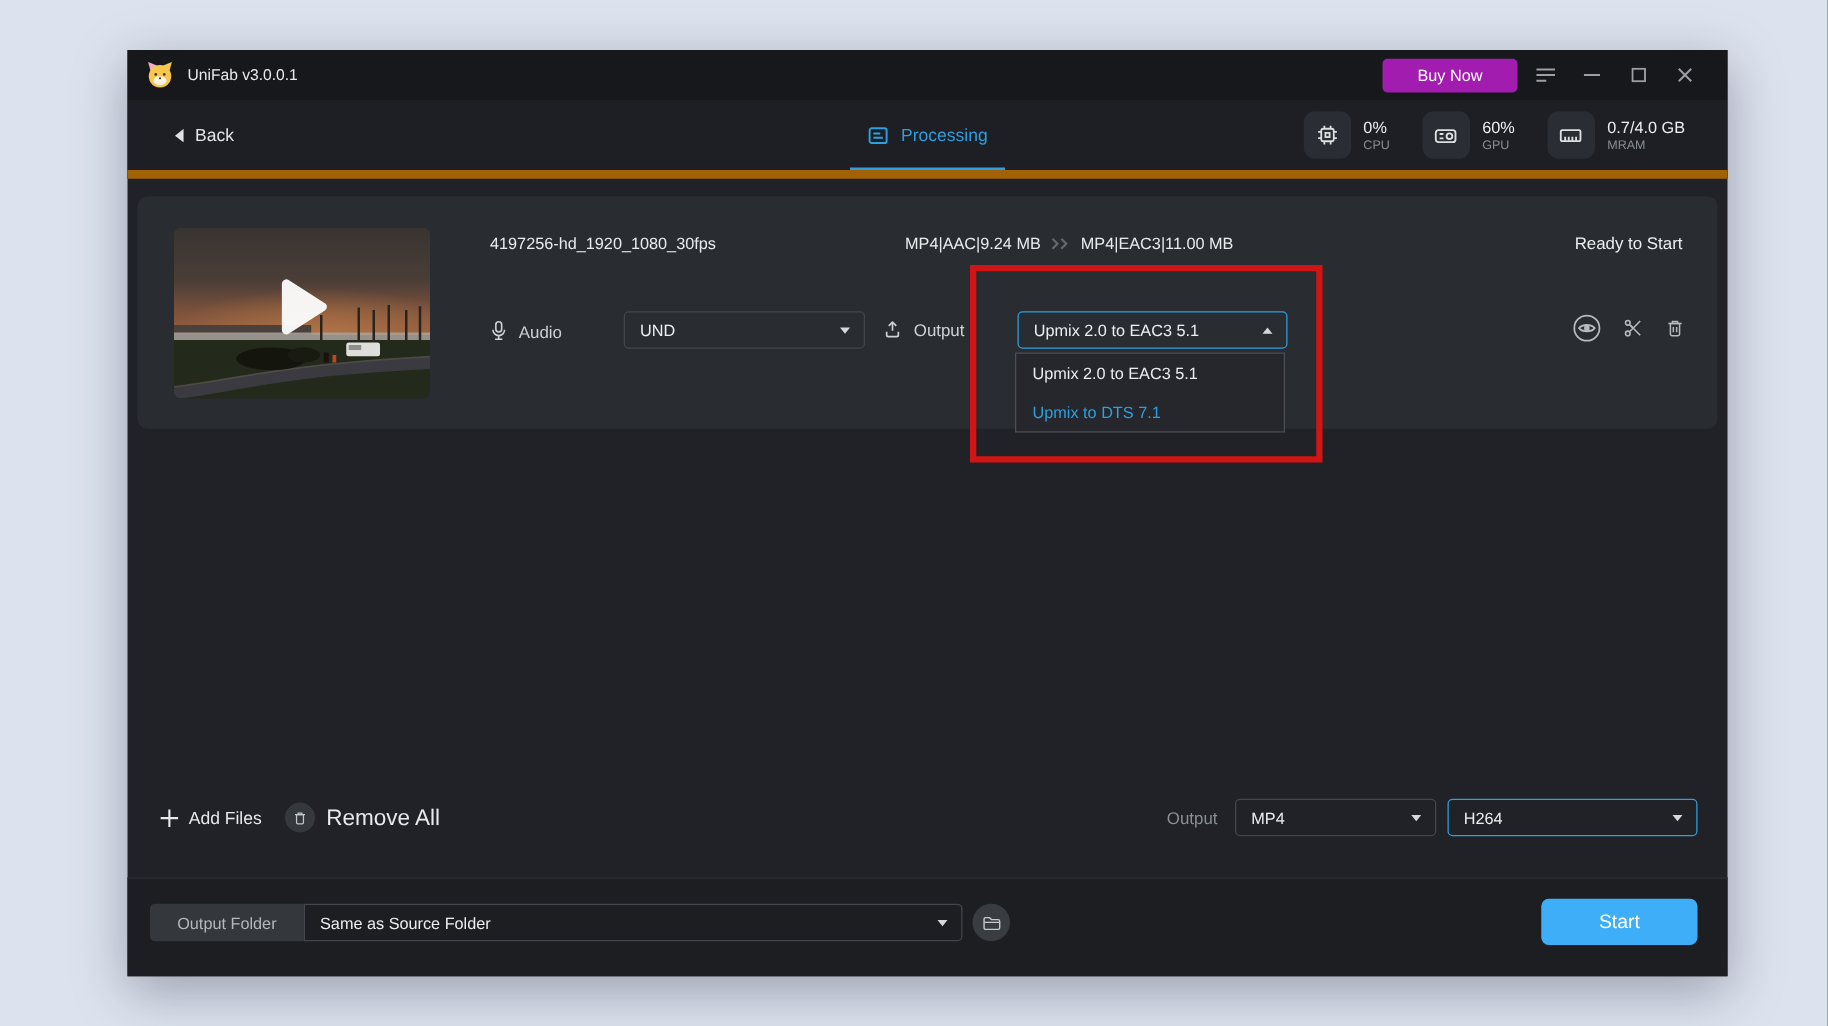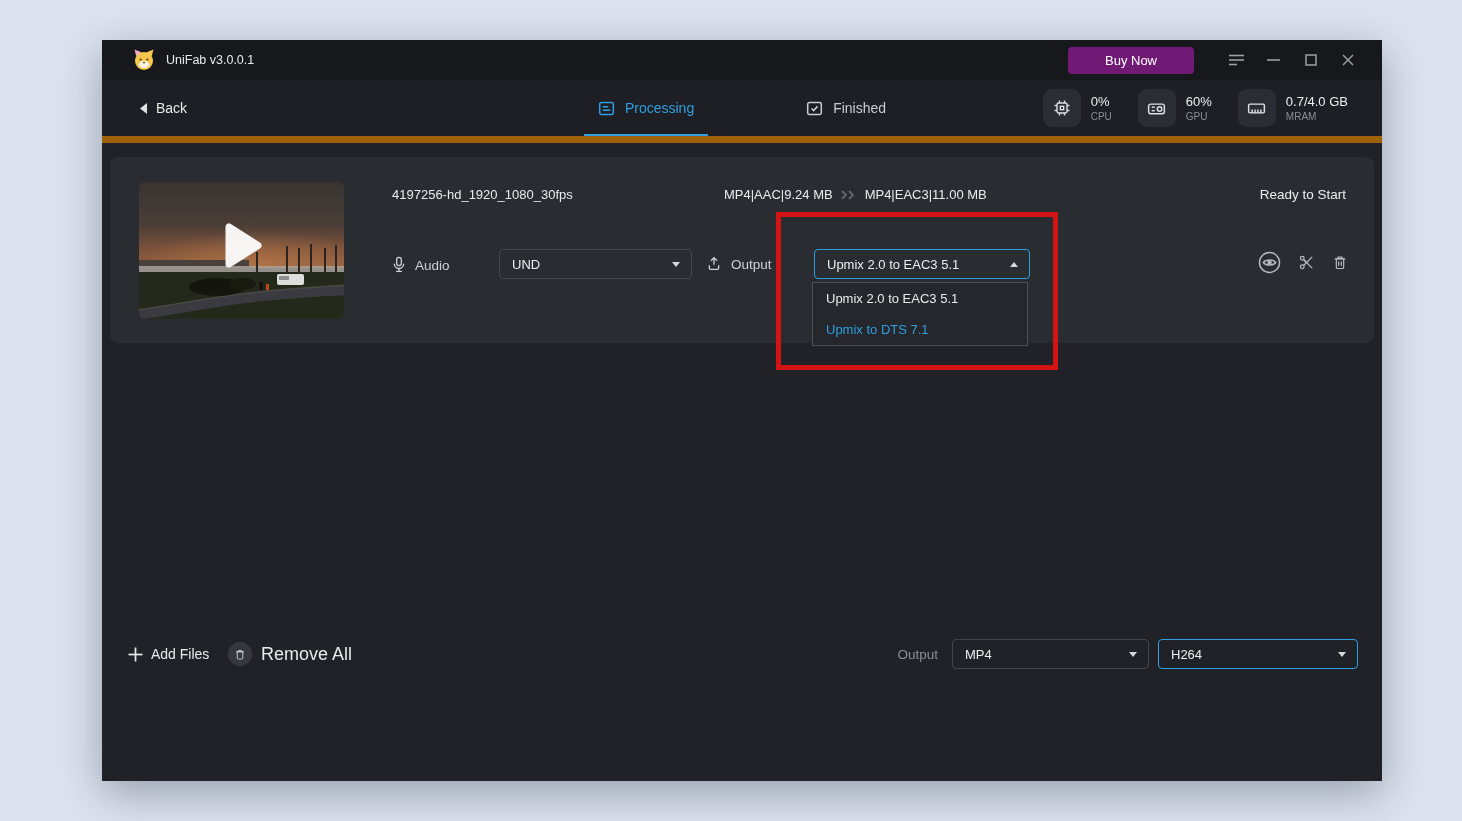--- a/index.html
+++ b/index.html
@@ -3,27 +3,27 @@
 <meta charset="utf-8">
 <style>
   * { margin:0; padding:0; box-sizing:border-box; }
   body { font-family:"Liberation Sans", sans-serif; }
   .stage { position:relative; width:1462px; height:821px; background:#dce3ee; overflow:hidden; }
   .window { position:absolute; left:102px; top:40px; width:1280px; height:741px;
             background:#202227; box-shadow:0 12px 40px rgba(25,35,55,.35); }
 
   
   .titlebar { position:absolute; left:0; top:0; right:0; height:40px; background:#17181b;
-              display:flex; align-items:center; justify-content:space-between; padding:0 16px 0 30px; }
+              display:flex; align-items:center; justify-content:space-between; padding:0 16px 0 14px; }
   .title-left { display:flex; align-items:center; gap:10px; }
   .app-title { color:#e8eaec; font-size:12.5px; }
   .title-right { display:flex; align-items:center; }
-  .buy-btn { width:126px; height:27px; background:#701a75; color:#fff; font-size:13px;
+  .buy-btn { width:108px; height:27px; background:#a21caf; color:#fff; font-size:13px;
              border:none; border-radius:4px; display:flex; align-items:center; justify-content:center;
-             font-family:inherit; cursor:pointer; margin-right:24px; }
+             font-family:inherit; cursor:pointer; margin-right:4px; }
   .win-btn { width:37px; height:40px; display:flex; align-items:center; justify-content:center; color:#9aa0a6; cursor:pointer; }
 
   
   .navbar { position:absolute; left:0; top:40px; right:0; height:63px; background:#1d1f24; border-bottom:7px solid #a16207; }
   .back { position:absolute; left:38px; top:0; height:100%; display:flex; align-items:center; gap:9px;
           color:#e4e6e8; font-size:14px; cursor:pointer; }
   .tabs { position:absolute; left:0; right:0; top:0; height:100%; display:flex; justify-content:center; gap:112px; }
   .tab { display:flex; align-items:center; gap:10px; font-size:14px; color:#c9ccd0; position:relative; cursor:pointer; }
   .tab.active { color:#2e9fe0; }
   .tab.active::after { content:""; position:absolute; left:-14px; right:-14px; bottom:0; height:2px; background:#2e9fe0; }
@@ -65,21 +65,21 @@
 
   
   .add-files  { position:absolute; left:26px; top:599px; height:30px; display:flex; align-items:center; gap:8px;
                 color:#e7e9eb; font-size:14px; cursor:pointer; }
   .remove-all { position:absolute; left:126px; top:599px; height:30px; display:flex; align-items:center; gap:9px;
                 color:#e7e9eb; font-size:18px; cursor:pointer; }
   .trash-circle { width:24px; height:24px; border-radius:50%; background:#35383d; color:#c3c7ca;
                   display:flex; align-items:center; justify-content:center; }
   .output-row { position:absolute; right:24px; top:599px; display:flex; align-items:center; gap:9px; }
   .output-row .out-lbl { color:#8a8f94; font-size:13.5px; margin-right:5px; }
-  .sel-format  { width:197px;text-align:center; }
+  .sel-format  { width:161px;text-align:center; }
   .sel-codec   { width:200px; border-color:#2e9fe0; }
   .sel-quality { width:196px; }
 
   
   .bottombar { position:absolute; left:0; bottom:0; right:0; height:79px; background:#1c1e22; border-top:1px solid #2d2f34; }
   .folder-label { position:absolute; left:18px; top:20px; width:123px; height:30px; background:#34373c;
                   border-radius:4px 0 0 4px; color:#b4b8bc; font-size:13px;
                   display:flex; align-items:center; justify-content:center; }
   .folder-select { position:absolute; left:141px; top:20px; width:527px; border-radius:0 4px 4px 0; }
   .folder-btn { position:absolute; left:676px; top:20px; width:30px; height:30px; border-radius:50%;
@@ -152,29 +152,20 @@
       <div class="tabs">
         <div class="tab active">
           <span>
             <svg width="17" height="17" viewBox="0 0 20 20" fill="none" stroke="currentColor" stroke-width="1.8">
               <rect x="2" y="3" width="16" height="14" rx="2"></rect>
                 <line x1="5.5" y1="8" x2="12" y2="8"></line>
                 <line x1="5.5" y1="12" x2="14.5" y2="12"></line>
             </svg>
           </span>
           <span>Processing</span>
-        </div>
-        <div class="tab">
-          <span>
-            <svg width="17" height="17" viewBox="0 0 20 20" fill="none" stroke="currentColor" stroke-width="1.8">
-              <rect x="2" y="3" width="16" height="14" rx="2"></rect>
-                <polyline points="6.5,10 9,12.5 13.5,7.5"></polyline>
-            </svg>
-          </span>
-          <span>Finished</span>
         </div>
       </div>
 
       <div class="stats">
         <div class="stat">
           <span class="stat-icon">
             <svg width="20" height="20" viewBox="0 0 24 24" fill="none" stroke="currentColor" stroke-width="1.7">
               <rect x="6" y="6" width="12" height="12" rx="2"></rect>
                 <rect x="10" y="10" width="4" height="4"></rect>
               <line x1="9" y1="3" x2="9" y2="6"></line>
@@ -374,15 +365,31 @@
       <div class="select sel-format">
         <span>MP4</span>
         <span class="caret-down"></span>
       </div>
       <div class="select sel-codec">
         <span>H264</span>
         <span class="caret-down"></span>
       </div>
     </div>
 
+    <div class="bottombar">
+      <div class="folder-label">Output Folder</div>
+      <div class="select folder-select">
+        <span>Same as Source Folder</span>
+        <span class="caret-down"></span>
+      </div>
+      <div class="folder-btn">
+        <span>
+          <svg width="15" height="13" viewBox="0 0 24 20" fill="none" stroke="currentColor" stroke-width="1.8">
+            <path d="M2 5 a2 2 0 0 1 2-2 h5 l2.5 2.5 H20 a2 2 0 0 1 2 2 V16 a2 2 0 0 1 -2 2 H4 a2 2 0 0 1 -2 -2 Z"></path>
+            <line x1="2" y1="9" x2="22" y2="9"></line>
+          </svg>
+        </span>
+      </div>
+      <button class="start-btn">Start</button>
+    </div>
 
   </div>
 </div>
 
 </body></html>

